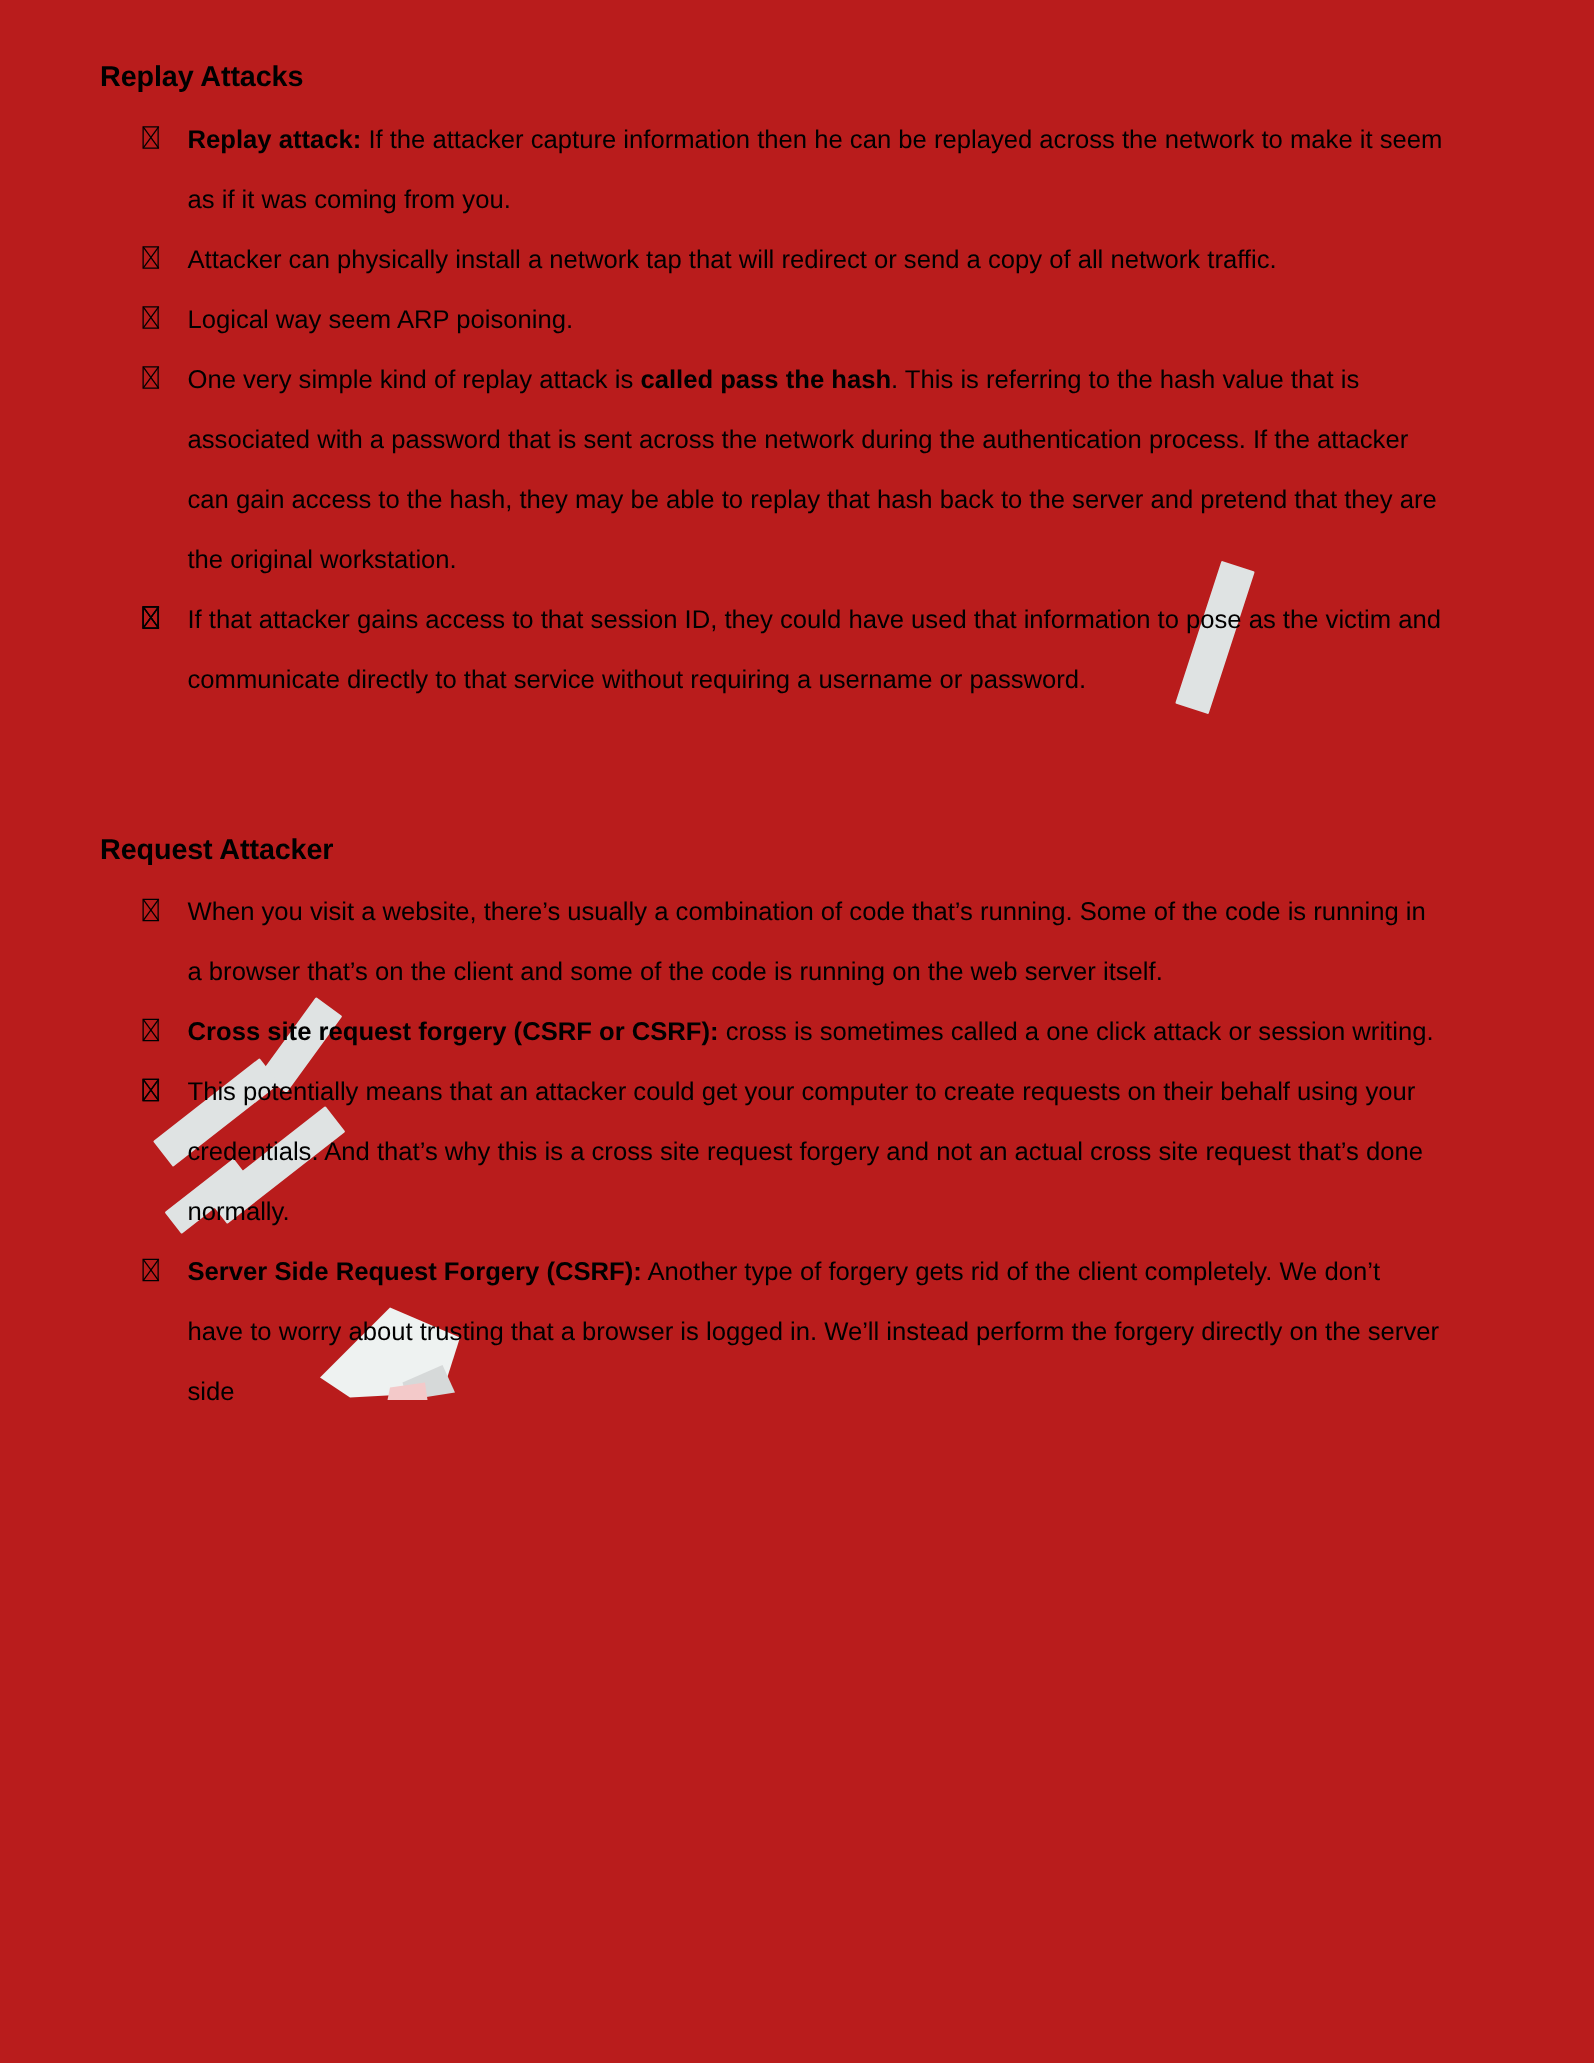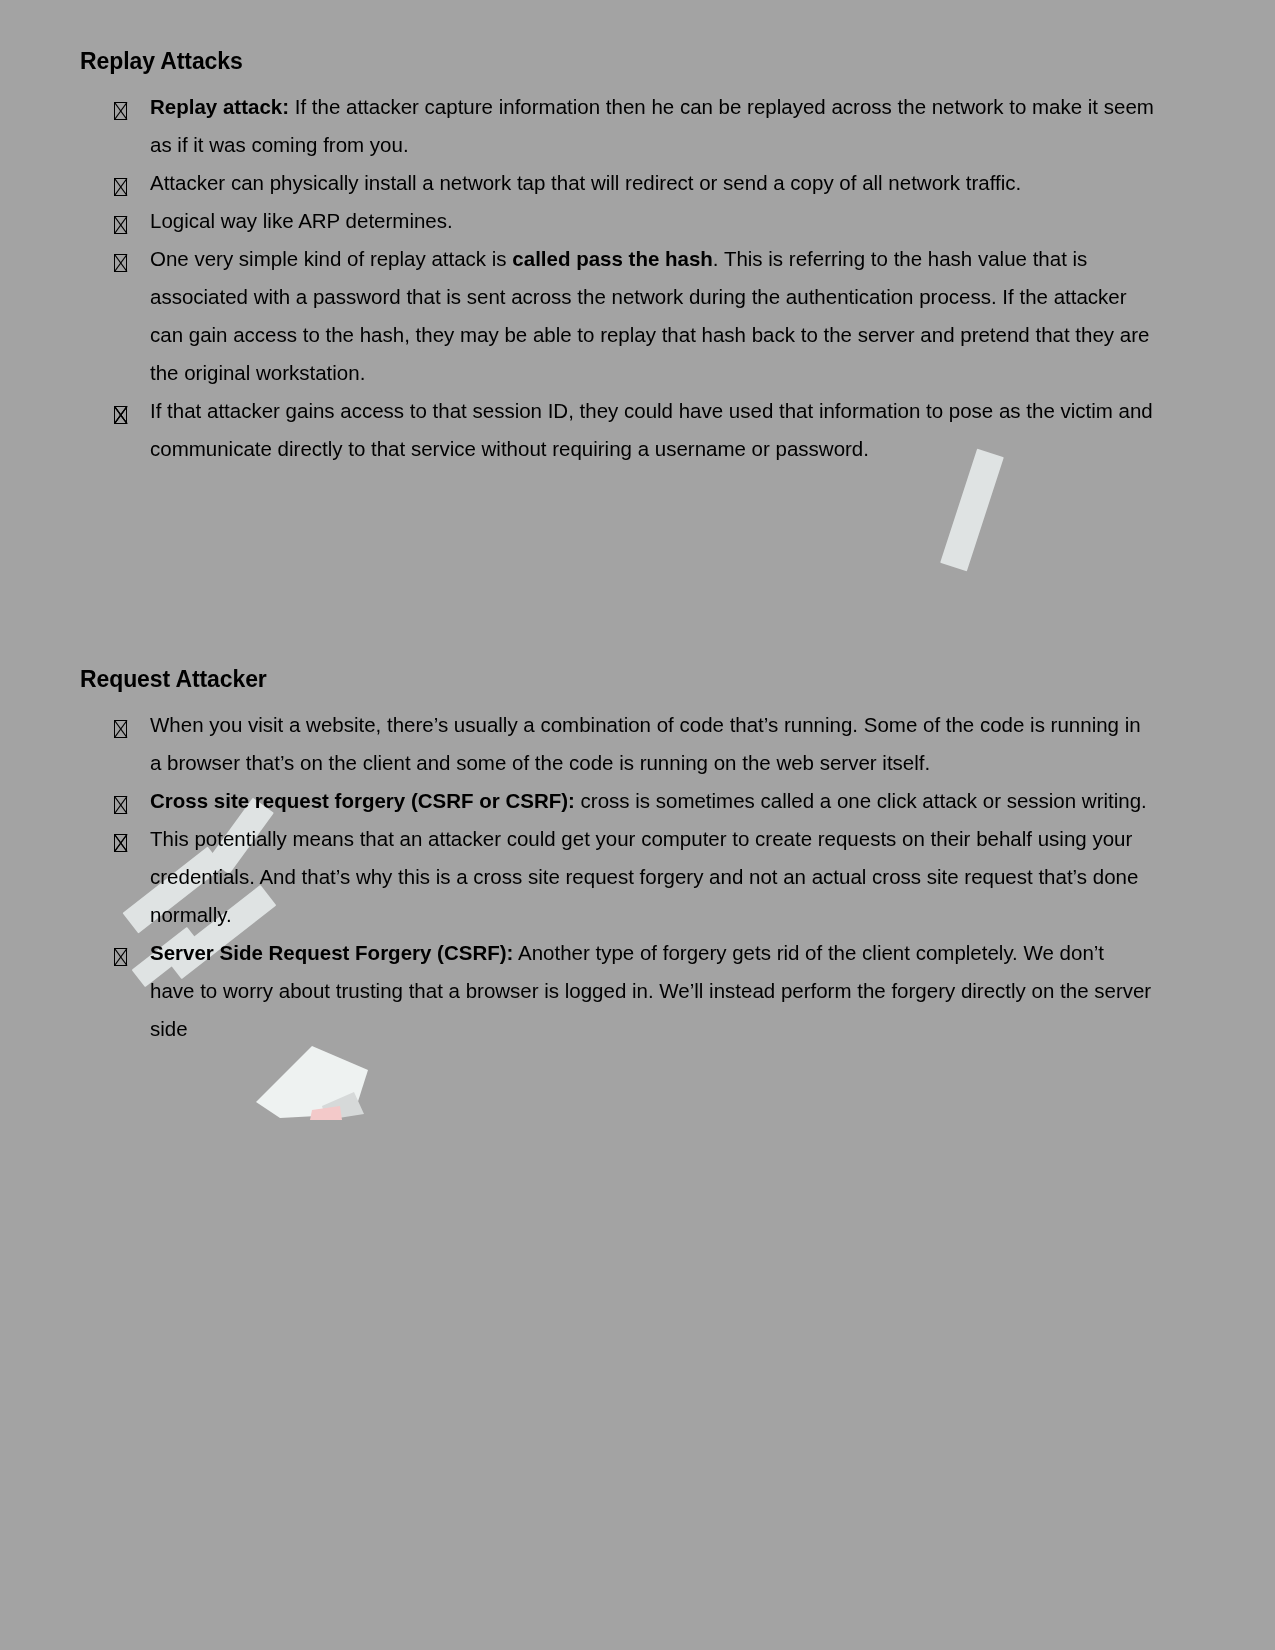--- a/index.html
+++ b/index.html
@@ -16,21 +16,21 @@
     color: #000000;
     -webkit-font-smoothing: antialiased;
   }
 
   
   .page {
     position: absolute;
     inset: 0;
     width: 1275px;
     height: 1650px;
-    background: #a3a3a3;
+    background: #b91c1c;
   }
 
   
   .watermark-layer {
     position: absolute;
     inset: 0;
     pointer-events: none;
     z-index: 0;
   }
   .wm-bar {
@@ -69,21 +69,21 @@
     list-style: none;
     margin: 0;
     padding: 0;
   }
 
   li.bullet {
     position: relative;
     padding-left: 36px;
     margin: 0 0 0 0;
     font-size: 20.5px;
-    line-height: 38px;
+    line-height: 48px;
     color: #000000;
     text-align: left;
   }
 
   li.bullet .marker {
     position: absolute;
     left: 0;
     top: 0;
     width: 22px;
     line-height: 44px;
@@ -161,21 +161,21 @@
         <span class="bold">Replay attack:</span><span>  If the attacker capture information then he can be replayed across the network to make it seem as if it was coming from you.</span>
       </li>
 
       <li class="bullet">
         <span class="marker"><span class="tofu"></span></span>
         <span>Attacker can physically install a network tap that will redirect or send a copy of all network traffic.</span>
       </li>
 
       <li class="bullet">
         <span class="marker"><span class="tofu"></span></span>
-        <span>Logical way like ARP determines.</span>
+        <span>Logical way seem ARP poisoning.</span>
       </li>
 
       <li class="bullet">
         <span class="marker"><span class="tofu"></span></span>
         <span>One very simple kind of replay attack is </span><span class="bold">called pass the hash</span><span>. This is referring to the hash value that is associated with a password that is sent across the network during the authentication process. If the attacker can gain access to the hash, they may be able to replay that hash back to the server and pretend that they are the original workstation.</span>
       </li>
 
       <li class="bullet">
         <span class="marker"><span class="tofu"></span></span>
       </li>

